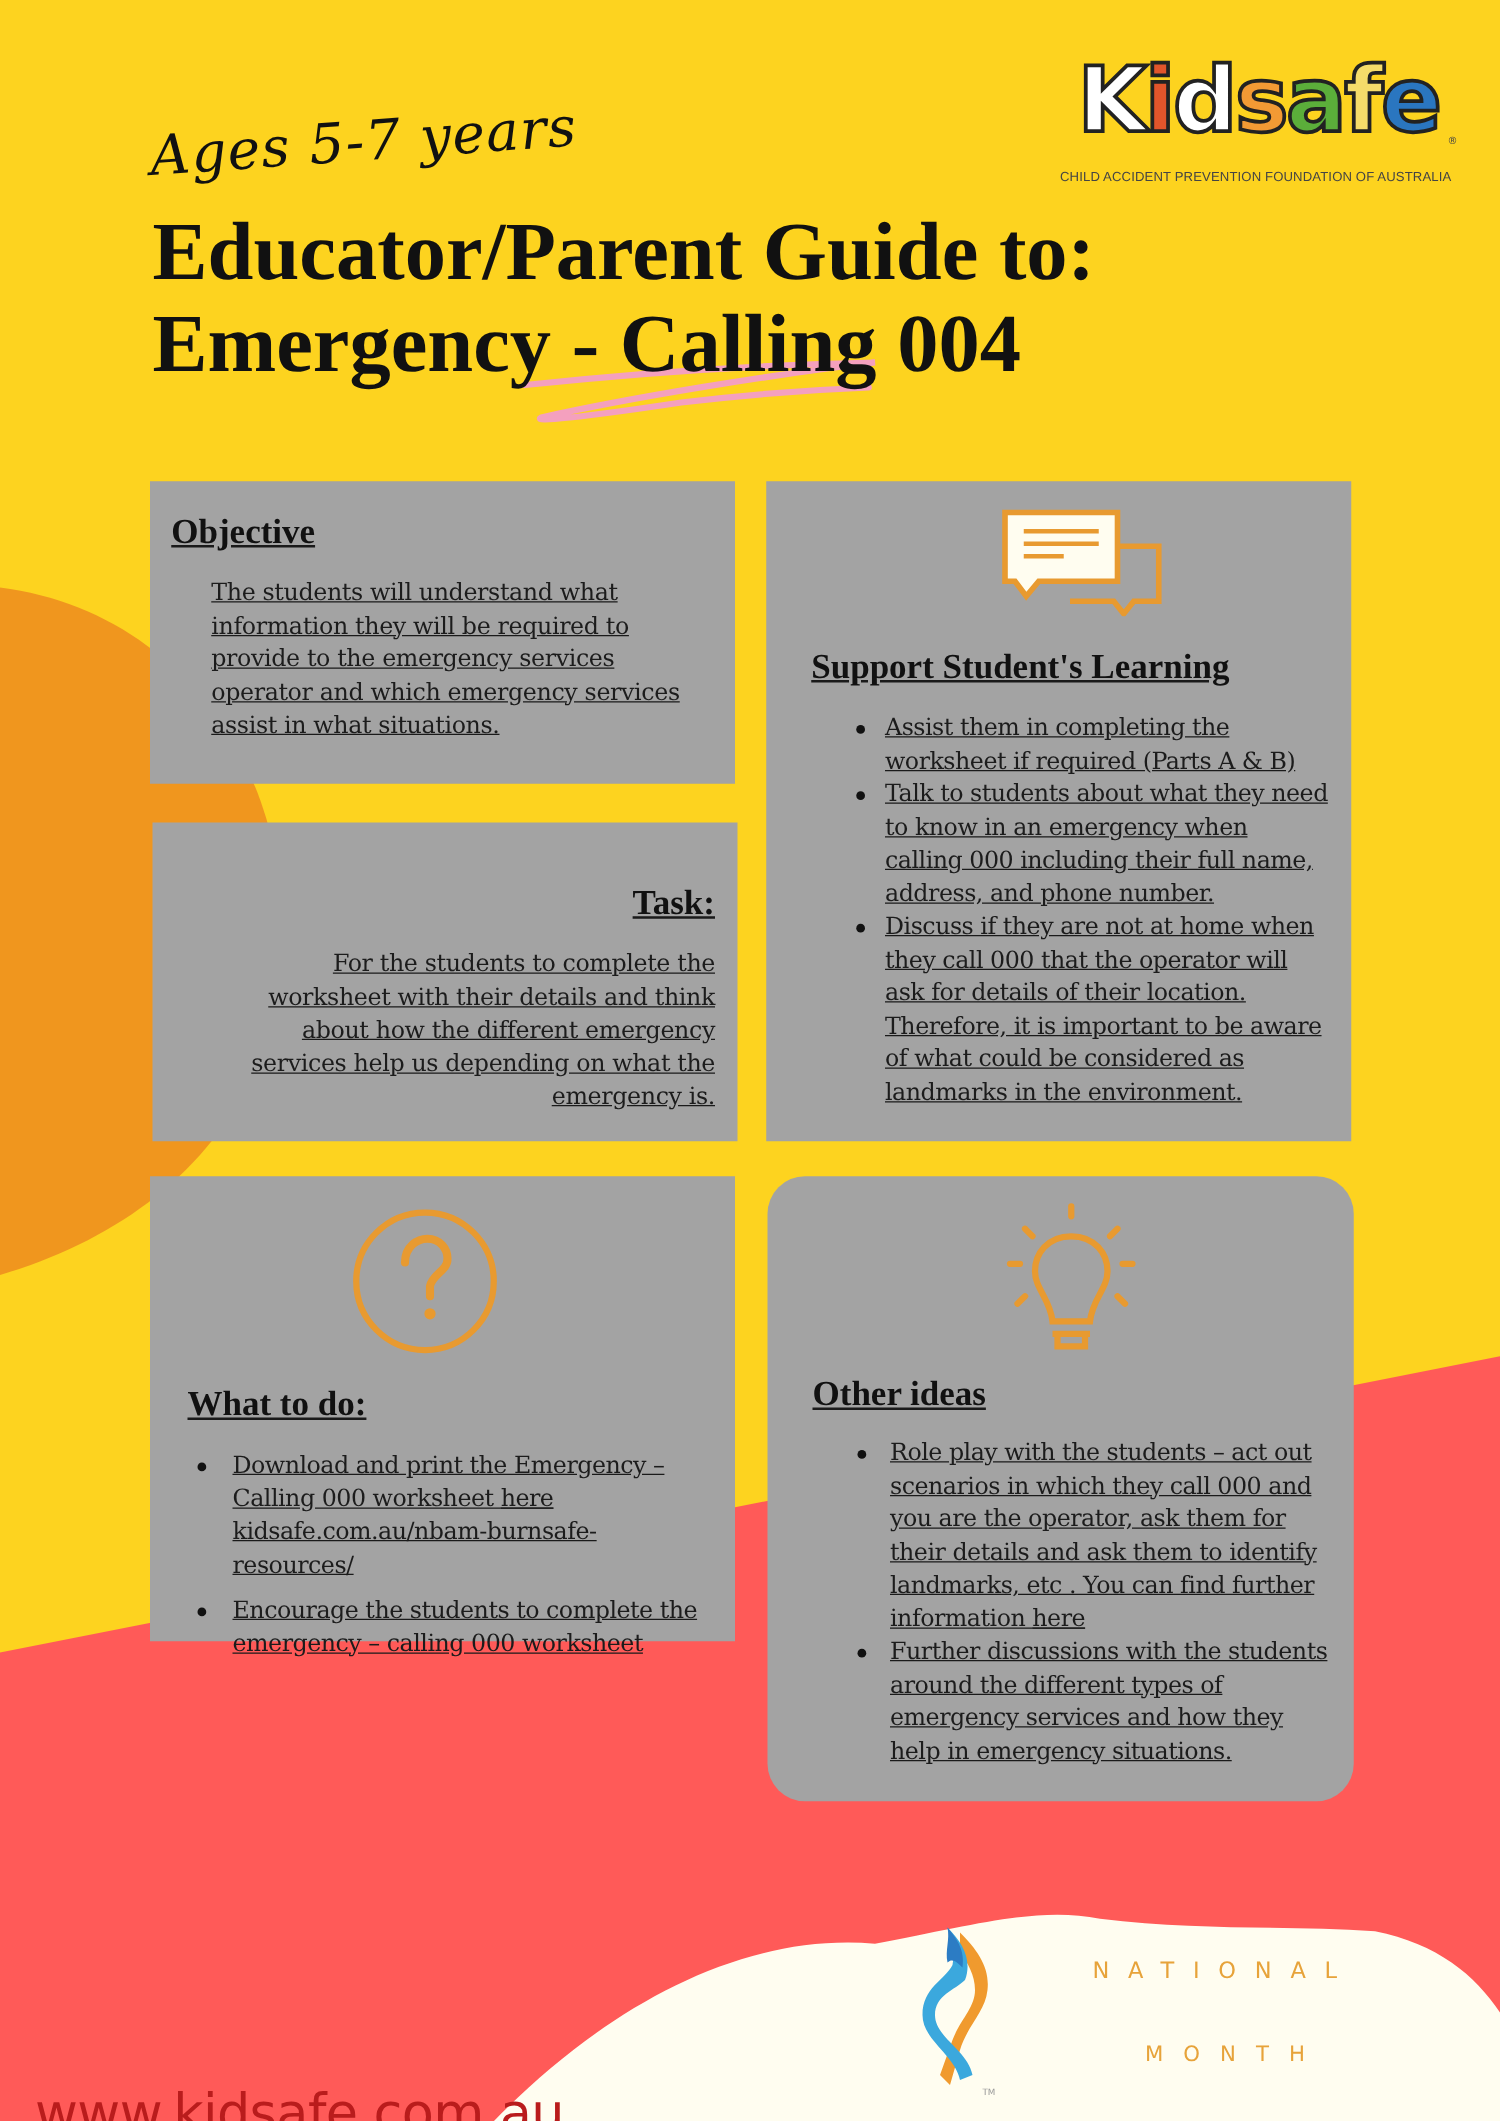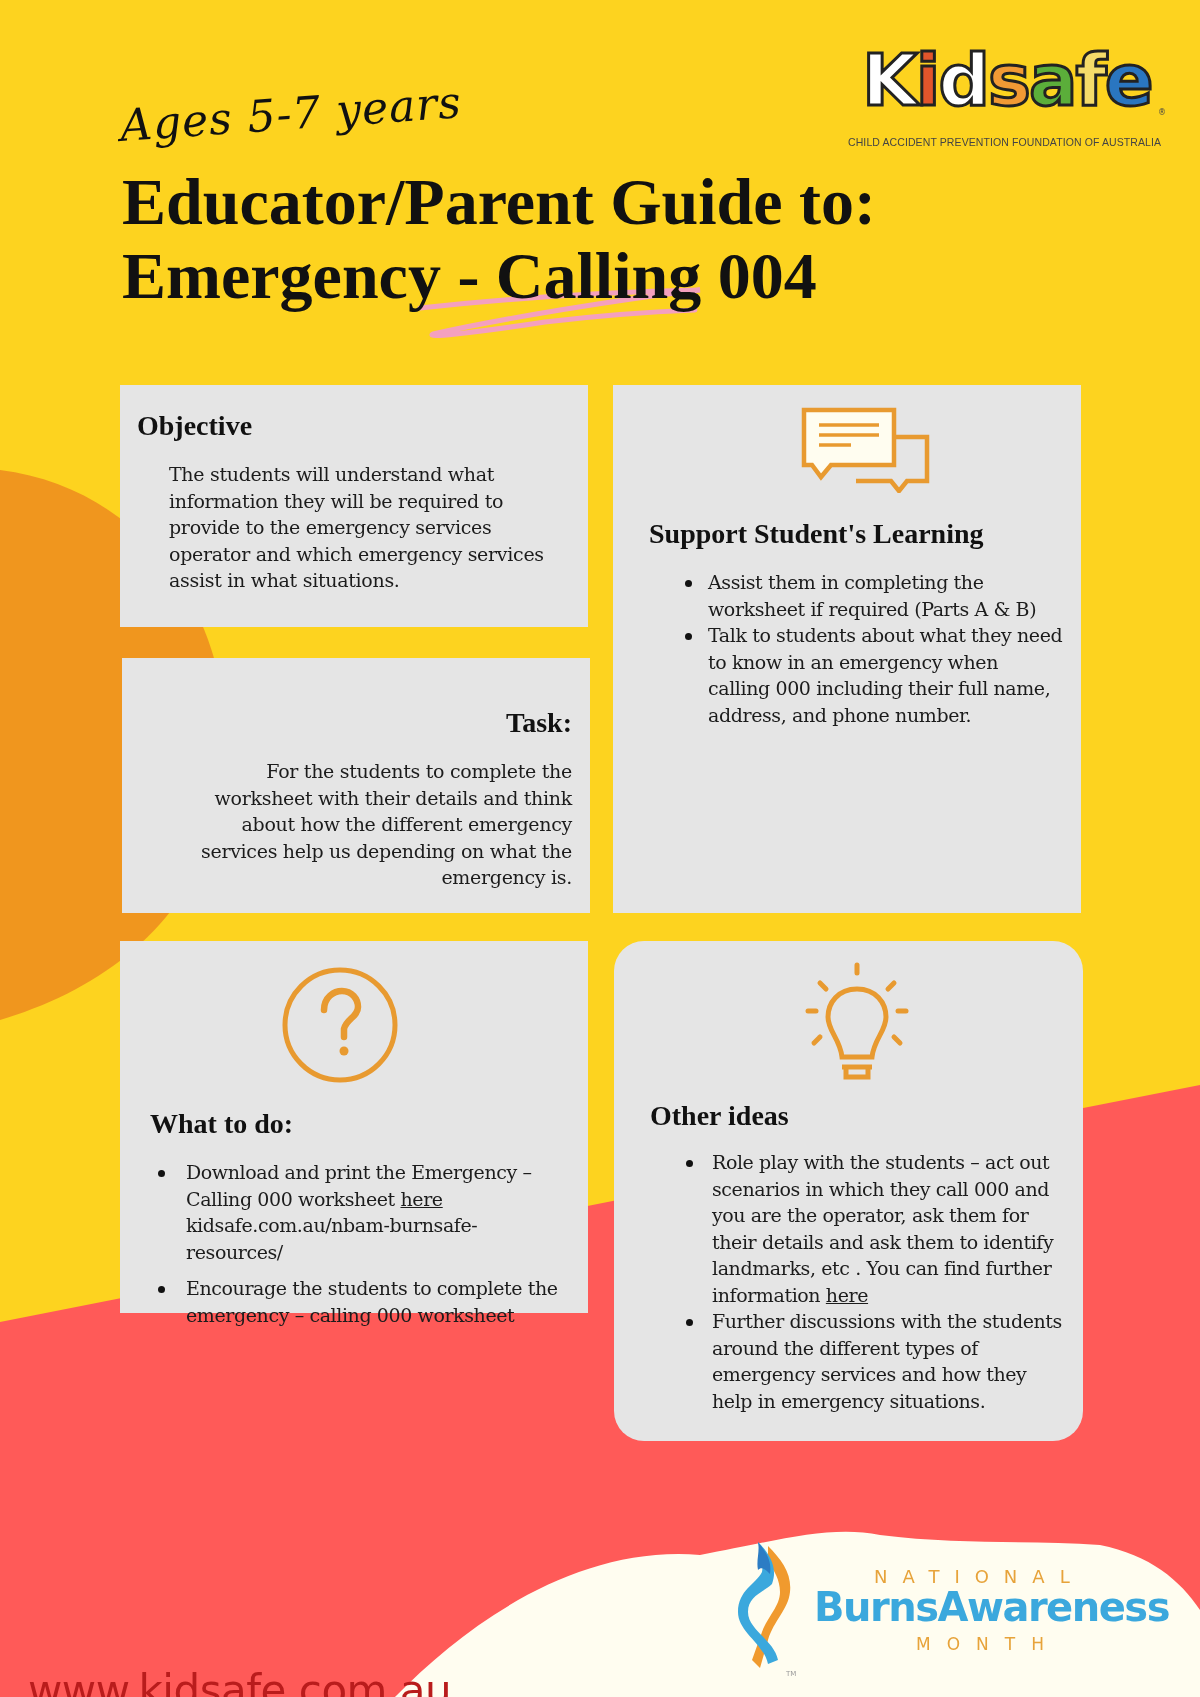--- a/index.html
+++ b/index.html
@@ -36,21 +36,21 @@
   }
   .logo-sub {
     position: absolute; left: 2px; top: 118px;
     font-family: "Liberation Sans", sans-serif; font-size: 10.5px; color: #444; letter-spacing: 0.1px;
     white-space: nowrap;
   }
   .logo-tm { position: absolute; left: 312px; top: 90px; font-family: "DejaVu Sans", sans-serif; font-size: 8px; color: #444; }
 
   
   .card {
-    position: absolute; background: #e5e5e5; z-index: 2;
+    position: absolute; background: #a3a3a3; z-index: 2; text-decoration: underline;
   }
   .card h2 {
     font-family: "Liberation Serif", "DejaVu Serif", serif; font-weight: bold;
     font-size: 28px; color: #111; line-height: 34px;
   }
   .card p, .card li {
     font-family: "DejaVu Serif", serif; font-size: 19px; line-height: 26.5px; color: #1c1c1c; margin-left: 32px;
   }
   .card p { letter-spacing: -0.3px; }
   .card ul { list-style: none; }
@@ -160,20 +160,21 @@
     <g stroke="#E89A30" stroke-width="3.5" stroke-linecap="butt">
       <line x1="18" y1="18" x2="78" y2="18"></line>
       <line x1="18" y1="28" x2="78" y2="28"></line>
       <line x1="18" y1="38" x2="50" y2="38"></line>
     </g>
   </svg>
   <h2>Support Student's Learning</h2>
   <ul>
     <li>Assist them in completing the worksheet if required (Parts A &amp; B)</li>
     <li>Talk to students about what they need to know in an emergency when calling 000 including their full name, address, and phone number.</li>
+    <li>Discuss if they are not at home when they call 000 that the operator will ask for details of their location. Therefore, it is important to be aware of what could be considered as landmarks in the environment.</li>
   </ul>
 </div>
 
 <div class="card" id="card-whattodo">
   <svg class="icon" width="120" height="120" viewBox="0 0 120 120">
     <circle cx="60" cy="60" r="55" fill="none" stroke="#E89A30" stroke-width="5"></circle>
     <path d="M44 45 C 44 32, 54 26, 62 26 C 72 26, 78 34, 78 42 C 78 52, 66 54, 64 64 L 64 72" fill="none" stroke="#E89A30" stroke-width="6.5" stroke-linecap="round"></path>
     <circle cx="64" cy="86" r="4.5" fill="#E89A30"></circle>
   </svg>
   <h2>What to do:</h2>
@@ -208,15 +209,14 @@
 <div class="site-url">www.kidsafe.com.au</div>
 
 <div class="nbam">
   <svg class="nbam-ribbon" width="70" height="130" viewBox="0 0 70 130">
     <path d="M34 6 C 48 20, 58 34, 56 52 C 54 70, 40 80, 34 100 L 26 128 L 18 120 L 28 92 C 34 76, 46 66, 46 52 C 46 40, 40 30, 34 22 Z" fill="#F09A2E"></path>
     <path d="M24 2 C 36 14, 44 28, 38 44 C 30 52, 14 56, 14 72 C 14 90, 40 100, 44 120 L 34 124 C 30 104, 4 92, 4 72 C 4 50, 22 44, 28 32 C 30 22, 26 12, 24 2 Z" fill="#3BA8DD"></path>
     <path d="M24 2 C 32 12, 38 20, 36 34 C 32 30, 28 26, 24 30 C 22 20, 26 12, 24 2 Z" fill="#2C7CC4"></path>
   </svg>
   <span class="nbam-tm">TM</span>
   <div class="nbam-national">NATIONAL</div>
-  <div class="nbam-main">BurnsAwareness</div>
   <div class="nbam-month">MONTH</div>
 </div>
 
 </body></html>

